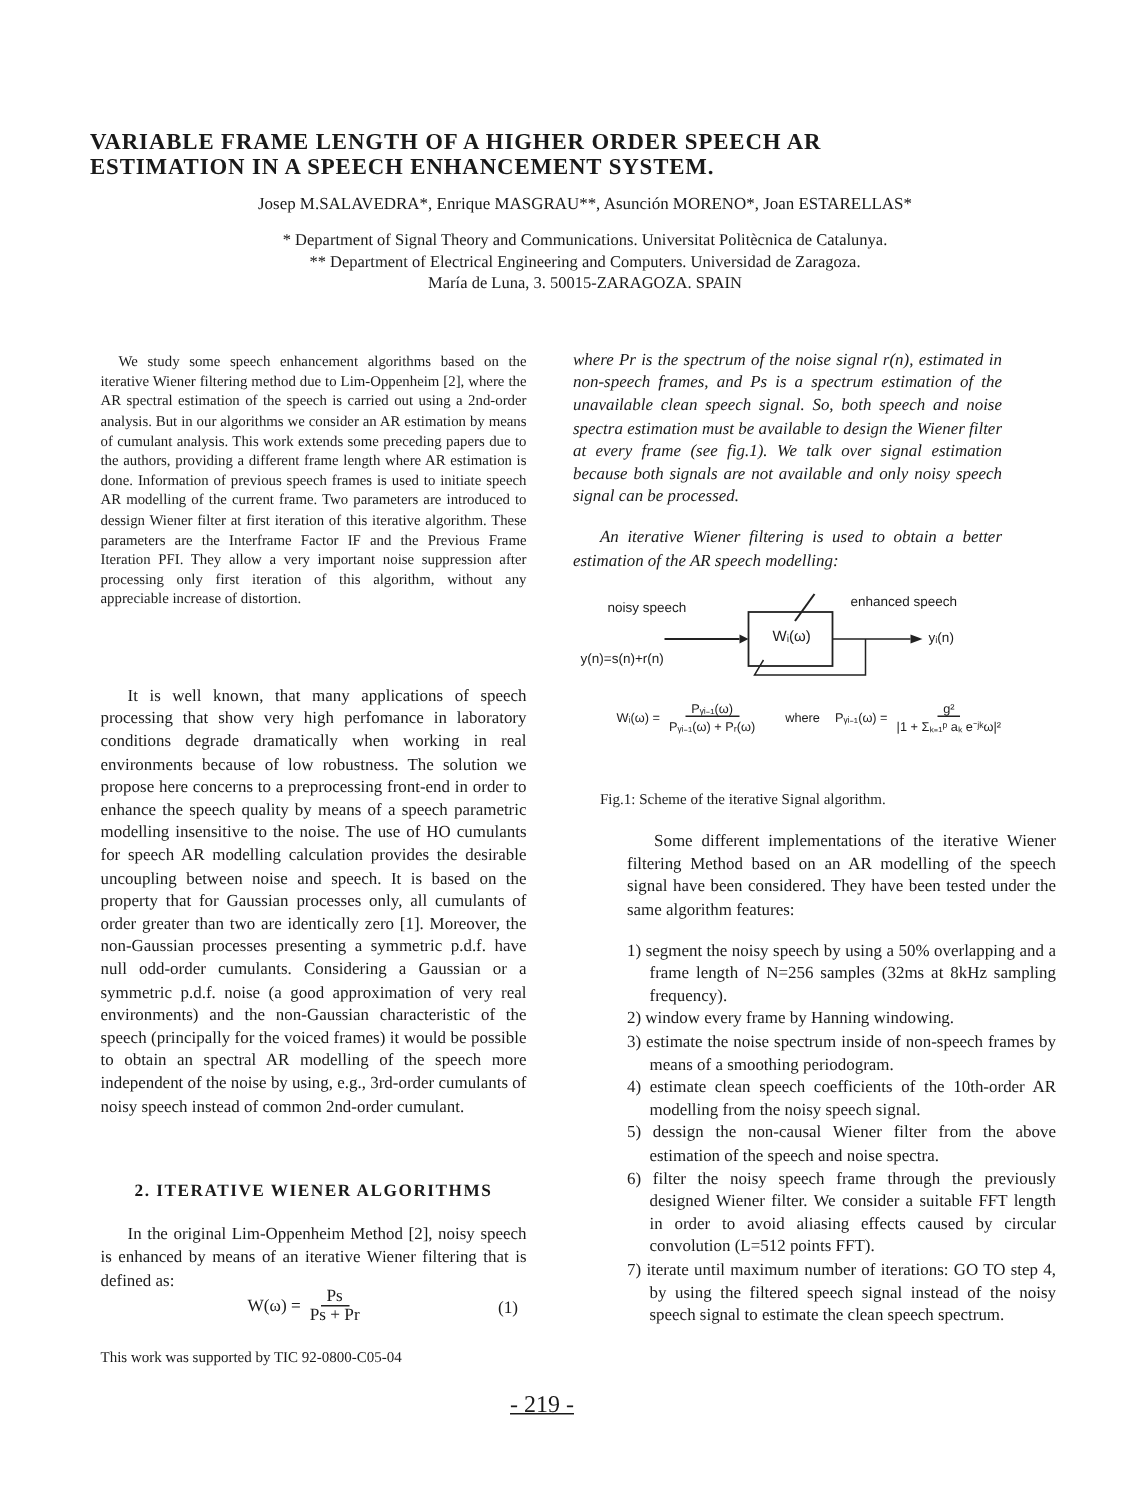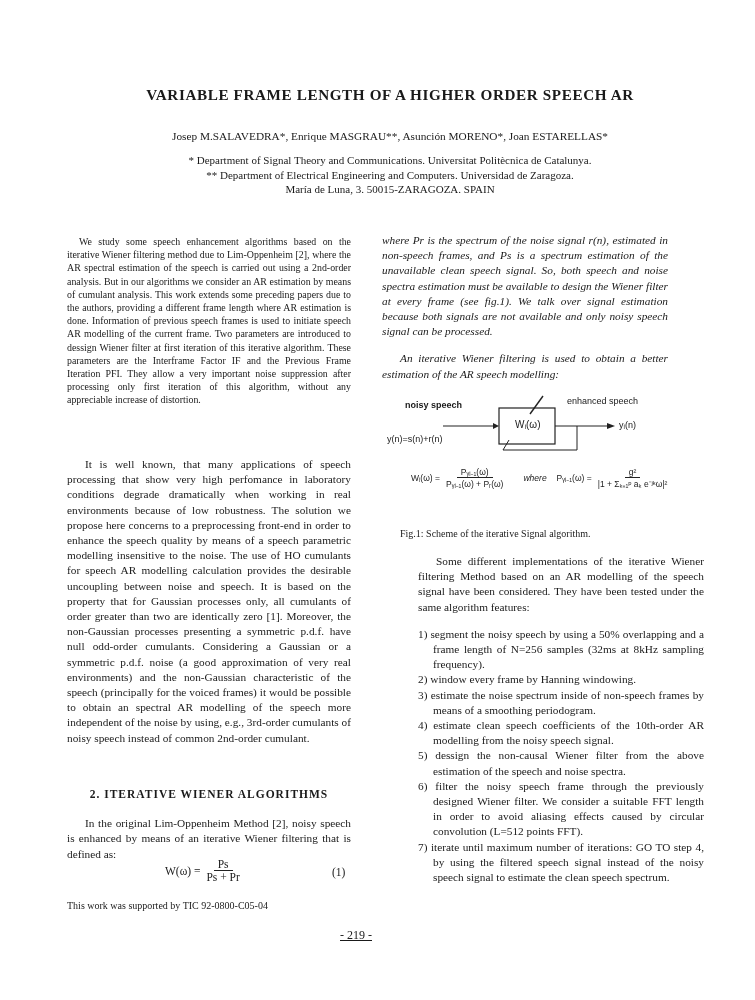--- a/index.html
+++ b/index.html
@@ -1,48 +1,49 @@
 <!DOCTYPE html>
 <html><head>
 <meta charset="utf-8">
 <style>
   html, body { margin: 0; padding: 0; }
   body {
     width: 755px; height: 1000px; background: #ffffff; position: relative; overflow: hidden;
     font-family: "Liberation Serif", "DejaVu Serif", serif; color: #1a1a1a;
   }
   .title {
-    position: absolute; left: 60px; width: 660px; top: 86px; text-align: center;
+    position: absolute; left: 60px; width: 660px; top: 86px; text-align: left;
     font-weight: bold; font-size: 15.2px; line-height: 17px; letter-spacing: 0.6px;
   }
   .authors { position: absolute; left: 40px; width: 700px; top: 130px; text-align: center; font-size: 11.3px; }
   .affil { position: absolute; left: 40px; width: 700px; top: 153px; text-align: center; font-size: 11px; line-height: 14.5px; }
   .col { position: absolute; font-size: 11.3px; line-height: 15.2px; text-align: justify; }
   .colL { left: 67px; width: 284px; }
   .colR { left: 382px; width: 286px; }
   .h { text-align: center; font-weight: bold; font-size: 11.5px; letter-spacing: 1px; }
   .abstract-body { font-size: 9.9px; line-height: 13.2px; text-indent: 12px; }
   p { margin: 0; }
   .ind { text-indent: 18px; }
   .eq { position: absolute; left: 165px; top: 858px; font-size: 11.5px; display: flex; align-items: center; }
   .frac { display: inline-flex; flex-direction: column; align-items: center; margin: 0 6px; }
   .frac .num { padding: 0 4px; border-bottom: 1px solid #222; }
   .eqnum { position: absolute; left: 332px; top: 866px; font-size: 11.5px; }
   .footnote { position: absolute; left: 67px; top: 900px; font-size: 10px; }
-  .pagenum { position: absolute; left: 340px; top: 928px; font-size: 12px; text-decoration: underline; }
+  .pagenum { position: absolute; left: 340px; top: 928px; font-size: 16px; text-decoration: underline; }
   .list li { margin: 0; padding-left: 15px; text-indent: -15px; list-style: none; }
   .list { margin: 0; padding: 0; }
   .fig { position: absolute; left: 385px; top: 388px; width: 300px; height: 140px; font-family: "Liberation Sans", sans-serif; font-size: 9px; }
   .caption { position: absolute; left: 400px; top: 528px; font-size: 10px; }
 </style>
 </head>
 <body>
 
 <div class="title">
   <div>VARIABLE FRAME LENGTH OF A HIGHER ORDER SPEECH AR</div>
+  <div>ESTIMATION IN A SPEECH ENHANCEMENT SYSTEM.</div>
 </div>
 <div class="authors">Josep M.SALAVEDRA*, Enrique MASGRAU**, Asunción MORENO*, Joan ESTARELLAS*</div>
 <div class="affil">
   <div>*   Department of Signal Theory and Communications. Universitat Politècnica de Catalunya.</div>
   <div>**  Department of Electrical Engineering and Computers.  Universidad de Zaragoza.</div>
   <div>María de Luna, 3. 50015-ZARAGOZA. SPAIN</div>
 </div>
 
 <div class="col colL" style="top:235px;">
   <p class="abstract-body">We study some speech enhancement algorithms based on the iterative Wiener filtering method due to Lim-Oppenheim [2], where the AR spectral estimation of the speech is carried out using a 2nd-order analysis. But in our algorithms we consider an AR estimation by means of cumulant analysis. This work extends some preceding papers due to the authors, providing a different frame length where AR estimation is done. Information of previous speech frames is used to initiate speech AR modelling of the current frame. Two parameters are introduced to dessign Wiener filter at first iteration of this iterative algorithm. These parameters are the Interframe Factor IF and the Previous Frame Iteration PFI. They allow a very important noise suppression after processing only first iteration of this algorithm, without any appreciable increase of distortion.</p>
@@ -76,33 +77,33 @@
 <div class="fig">
   <svg width="300" height="140">
     <line x1="58" y1="38" x2="108" y2="38" stroke="#222" stroke-width="1.2"></line>
     <polygon points="108,35 114,38 108,41" fill="#222"></polygon>
     <rect x="114" y="20" width="56" height="36" fill="none" stroke="#222" stroke-width="1.2"></rect>
     <line x1="170" y1="38" x2="222" y2="38" stroke="#222" stroke-width="1"></line>
     <polygon points="222,35 230,38 222,41" fill="#222"></polygon>
     <polyline points="192,38 192,62 118,62 124,52" fill="none" stroke="#222" stroke-width="1"></polyline>
     <line x1="145" y1="26" x2="158" y2="8" stroke="#222" stroke-width="1.4"></line>
   </svg>
-  <span style="position:absolute;left:20px;top:12px;font-weight:bold;">noisy speech</span>
+  <span style="position:absolute;left:20px;top:12px;">noisy speech</span>
   <span style="position:absolute;left:2px;top:46px;">y(n)=s(n)+r(n)</span>
   <span style="position:absolute;left:130px;top:31px;font-size:10px;">Wᵢ(ω)</span>
   <span style="position:absolute;left:182px;top:8px;">enhanced speech</span>
   <span style="position:absolute;left:234px;top:32px;">yᵢ(n)</span>
 
   <div style="position:absolute;left:0;top:78px;display:flex;align-items:center;font-size:8.5px;margin-left:26px;">
     <span>Wᵢ(ω) =</span>
     <span class="frac">
       <span class="num">Pᵧᵢ₋₁(ω)</span>
       <span>Pᵧᵢ₋₁(ω) + Pᵣ(ω)</span>
     </span>
-    <span style="margin-left:14px;font-style:italic;">where</span>
+    <span style="margin-left:14px;">where</span>
     <span style="margin-left:10px;">Pᵧᵢ₋₁(ω) =</span>
     <span class="frac">
       <span class="num">g²</span>
       <span>|1 + Σₖ₌₁ᵖ aₖ e⁻ʲᵏω|²</span>
     </span>
   </div>
 </div>
 <div class="caption">Fig.1: Scheme of the iterative Signal algorithm.</div>
 
 <div class="col colR" style="top:554px;margin-left:36px;">

